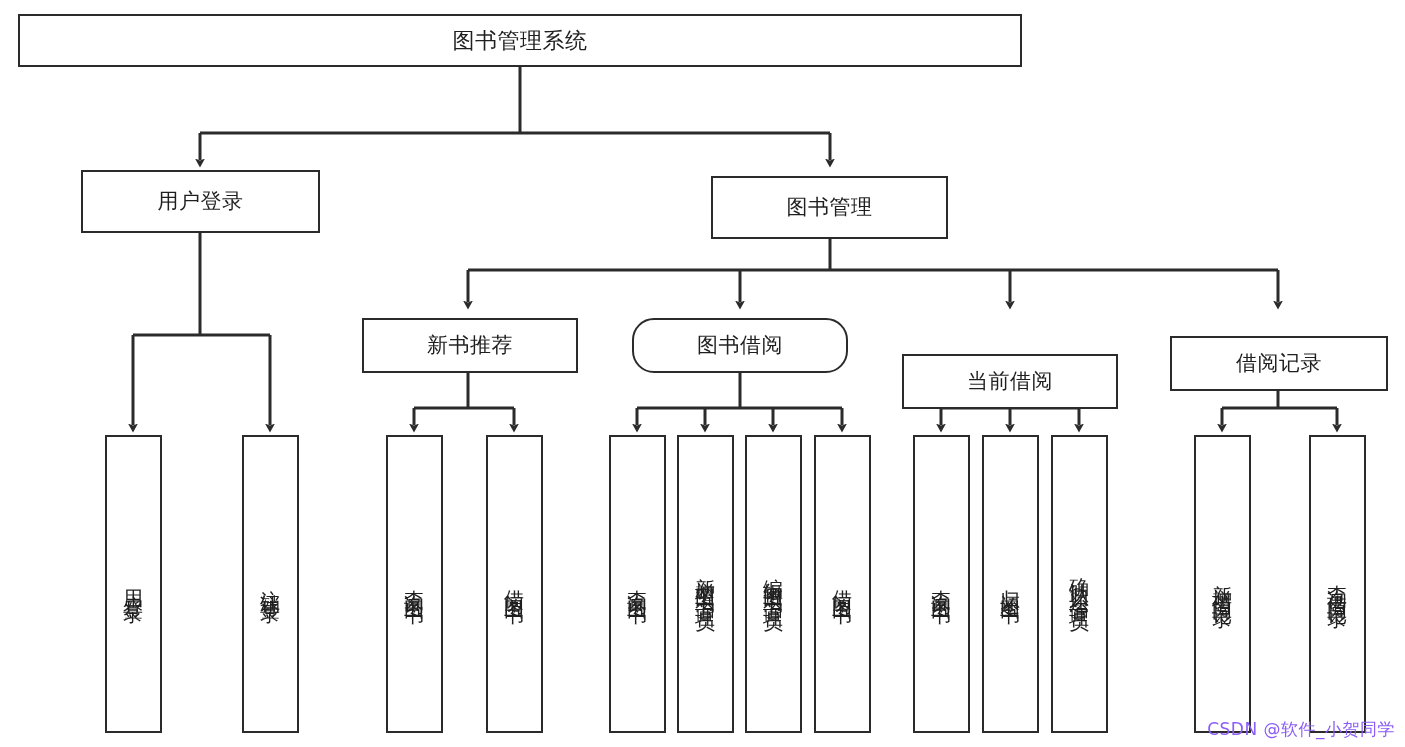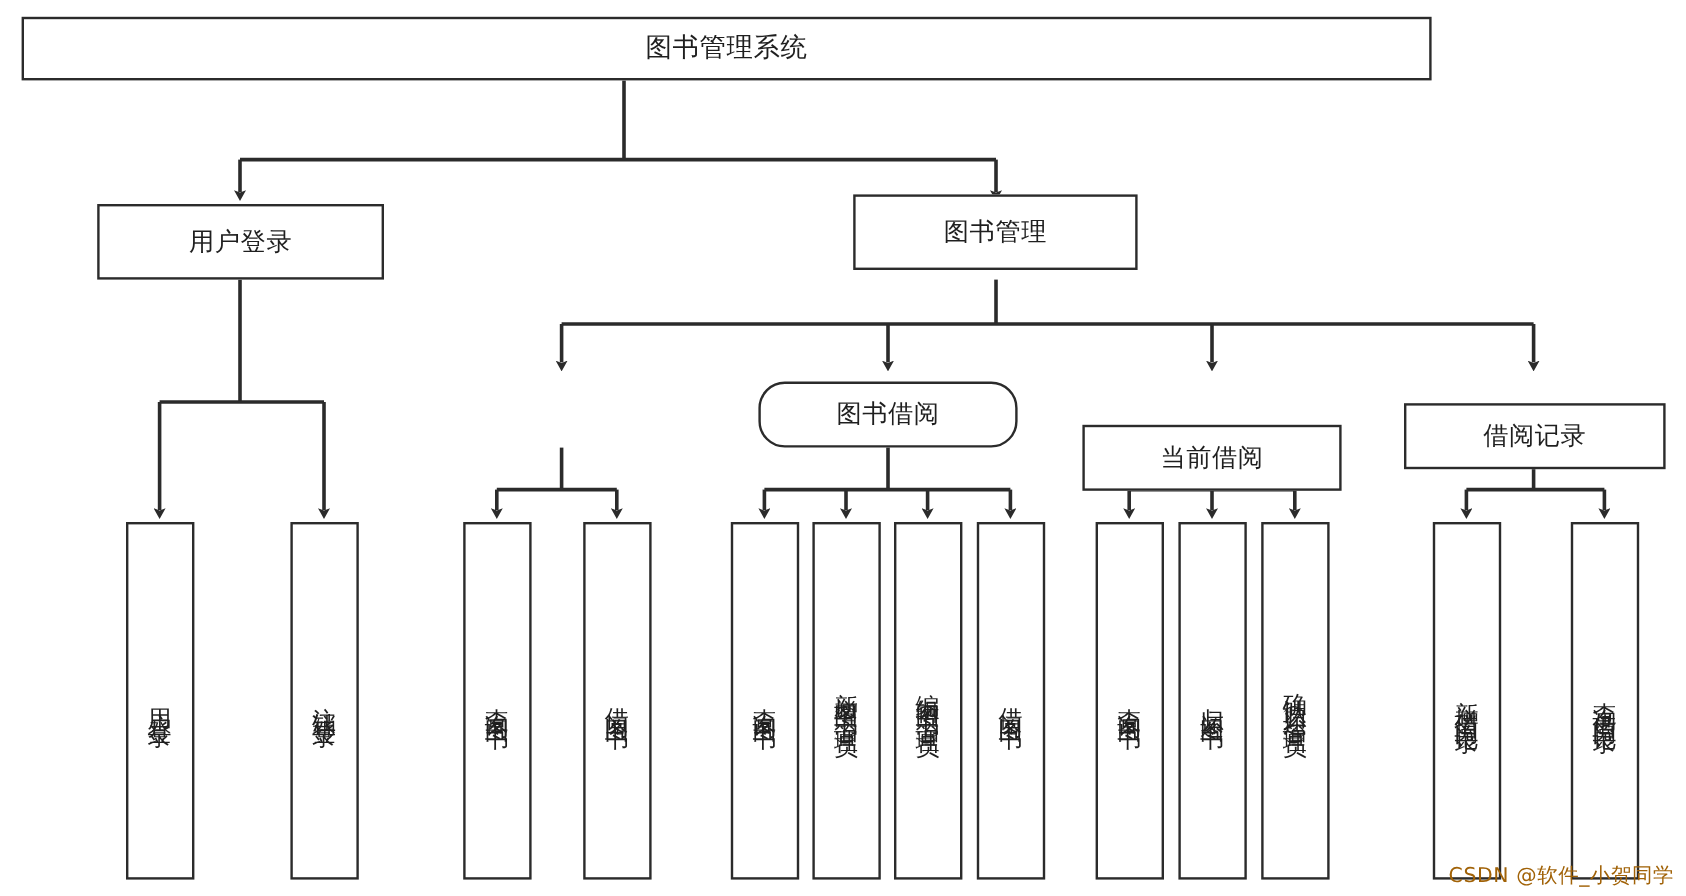--- a/index.html
+++ b/index.html
@@ -62,21 +62,21 @@
     letter-spacing: 5px;
     line-height: 1.0;
     max-height: 100%;
     text-align: center;
   }
   #watermark {
     position: absolute;
     right: 10px;
     bottom: 6px;
     font-size: 17px;
-    color: #a16207;
+    color: #8b5cf6;
     letter-spacing: 0.5px;
     z-index: 5;
     white-space: nowrap;
     font-family: "DejaVu Sans", "Liberation Sans", sans-serif;
   }
 </style>
 </head>
 <body>
 
 <div id="diagram-root">
@@ -124,32 +124,35 @@
       <path d="M1010,408 L1010,425" marker-end="url(#arrowhead)"></path>
       <path d="M1079,408 L1079,425" marker-end="url(#arrowhead)"></path>
 
       <path d="M1278,373 L1278,408"></path>
       <path d="M1222,408 L1337,408"></path>
       <path d="M1222,408 L1222,425" marker-end="url(#arrowhead)"></path>
       <path d="M1337,408 L1337,425" marker-end="url(#arrowhead)"></path>
     </g>
   </svg>
 
-  <div class="node horiz root" style="left:18px; top:14px; width:1175px; height:53px;">
+  <div class="node horiz root" style="left:18px; top:14px; width:1004px; height:53px;">
     <span class="node-label">图书管理系统</span>
   </div>
 
   <div class="node horiz" style="left:81px; top:170px; width:239px; height:63px;">
     <span class="node-label">用户登录</span>
   </div>
 
-  <div class="node horiz" style="left:711px; top:162px; width:237px; height:63px;">
+  <div class="node horiz" style="left:711px; top:176px; width:237px; height:63px;">
     <span class="node-label">图书管理</span>
   </div>
 
+  <div class="node horiz" style="left:362px; top:318px; width:216px; height:55px;">
+    <span class="node-label">新书推荐</span>
+  </div>
 
   <div class="node horiz" style="left:632px; top:318px; width:216px; height:55px;border-radius:22px;">
     <span class="node-label">图书借阅</span>
   </div>
 
   <div class="node horiz" style="left:902px; top:318px; width:216px; height:55px;margin-top:36px;">
     <span class="node-label">当前借阅</span>
   </div>
 
   <div class="node horiz" style="left:1170px; top:336px; width:218px; height:55px;">

